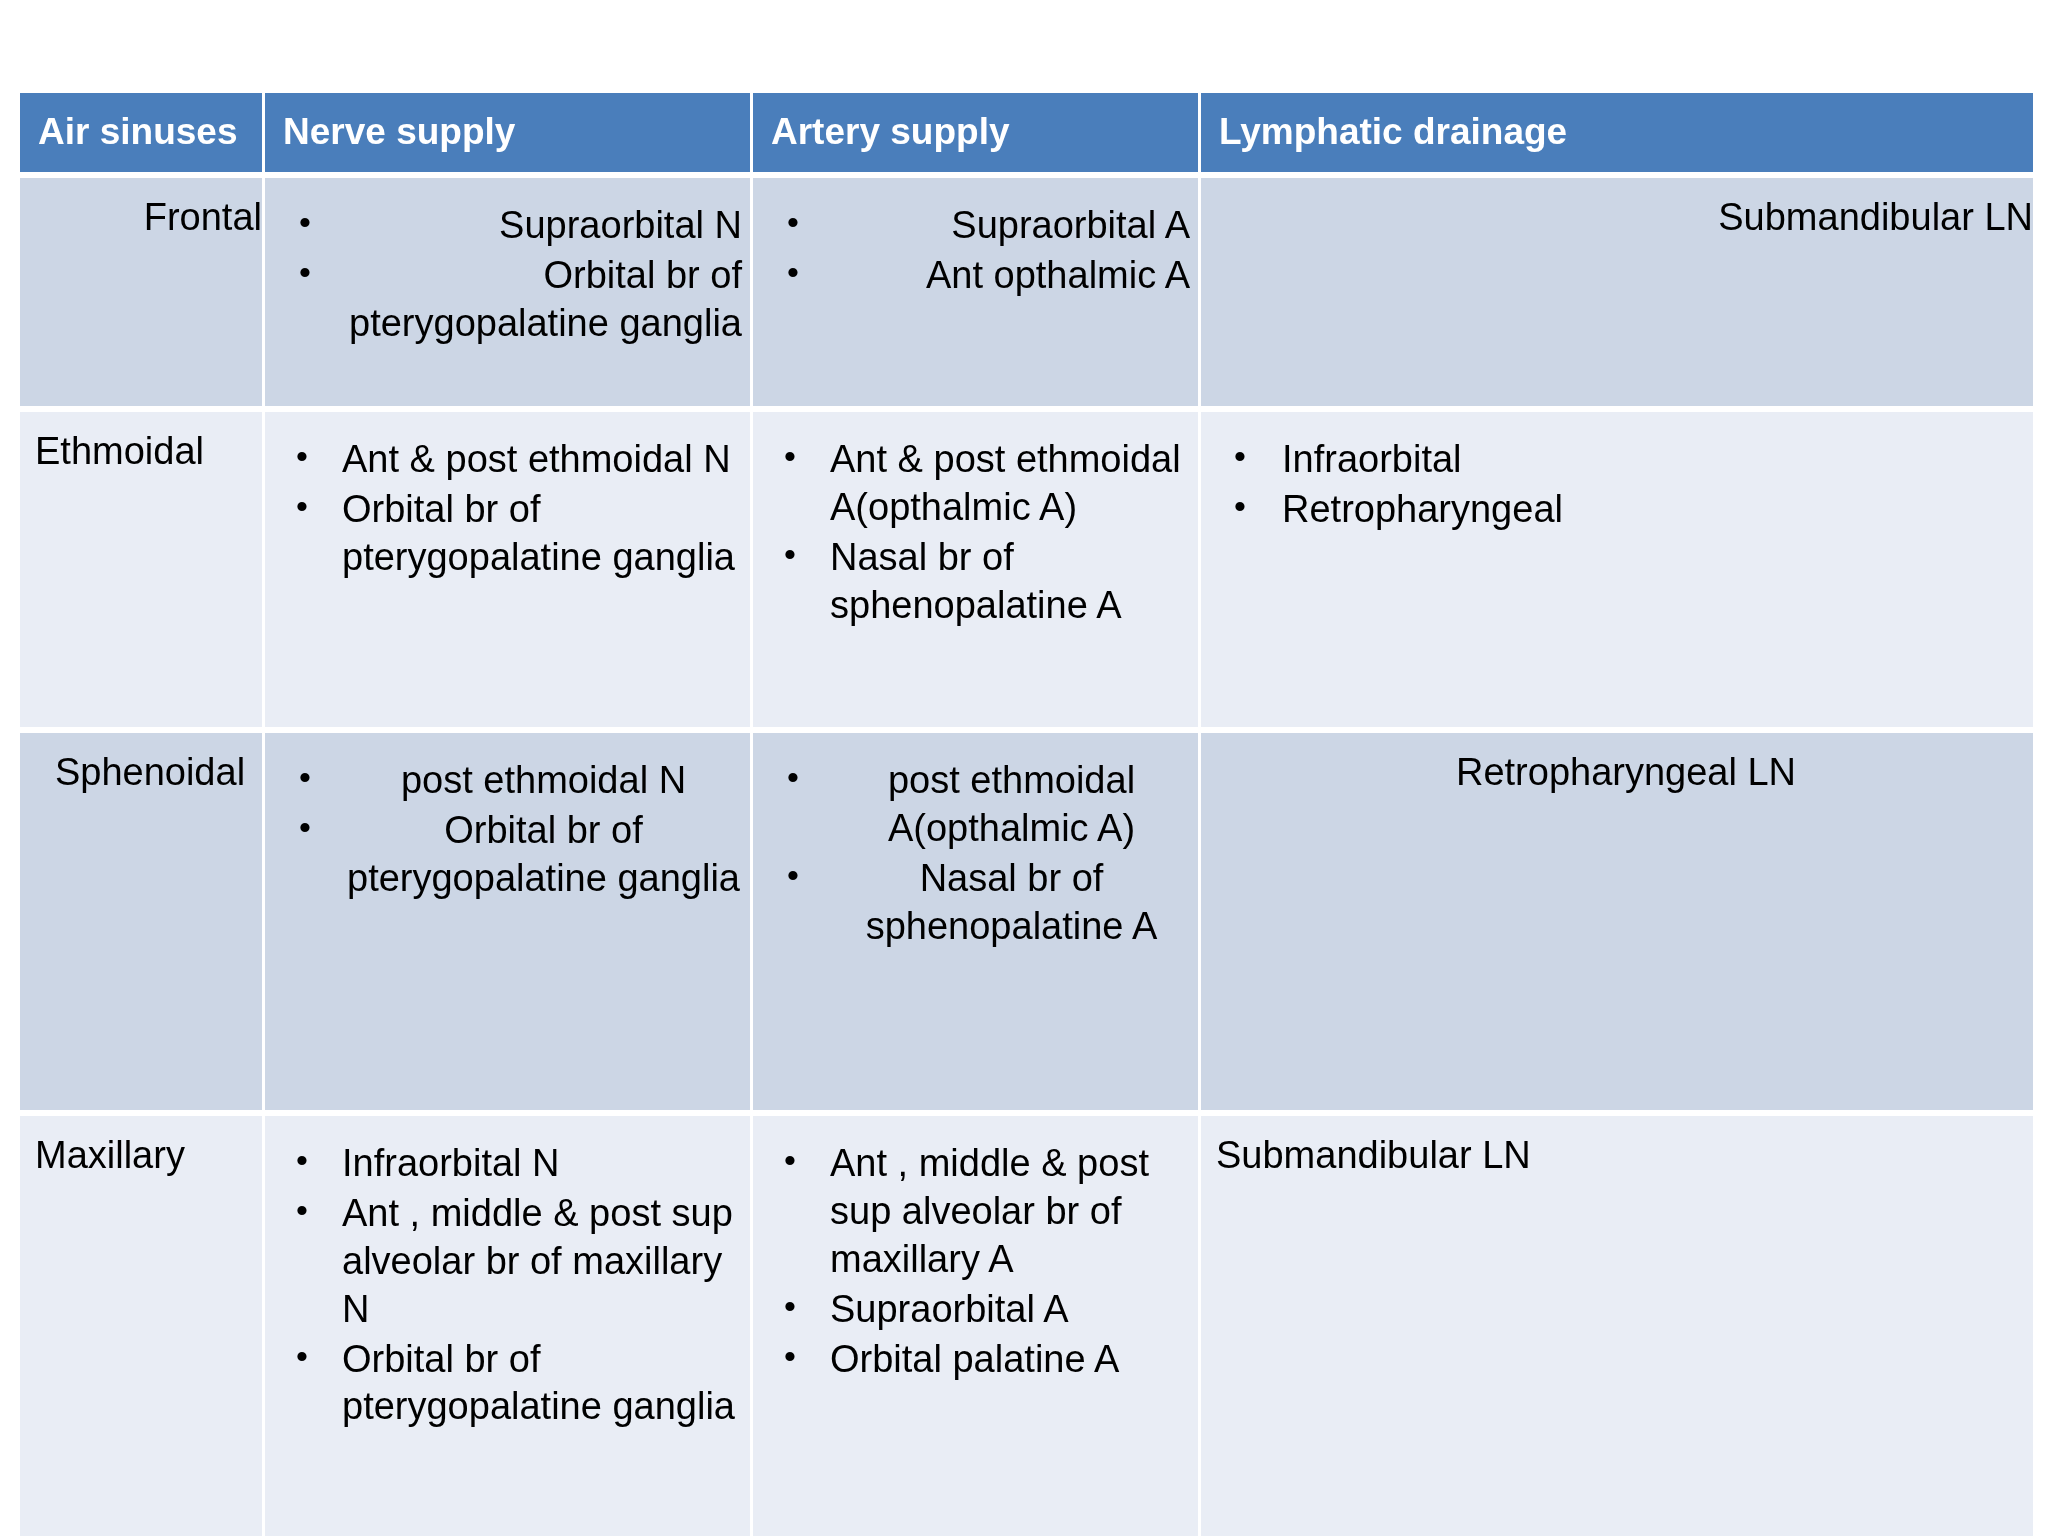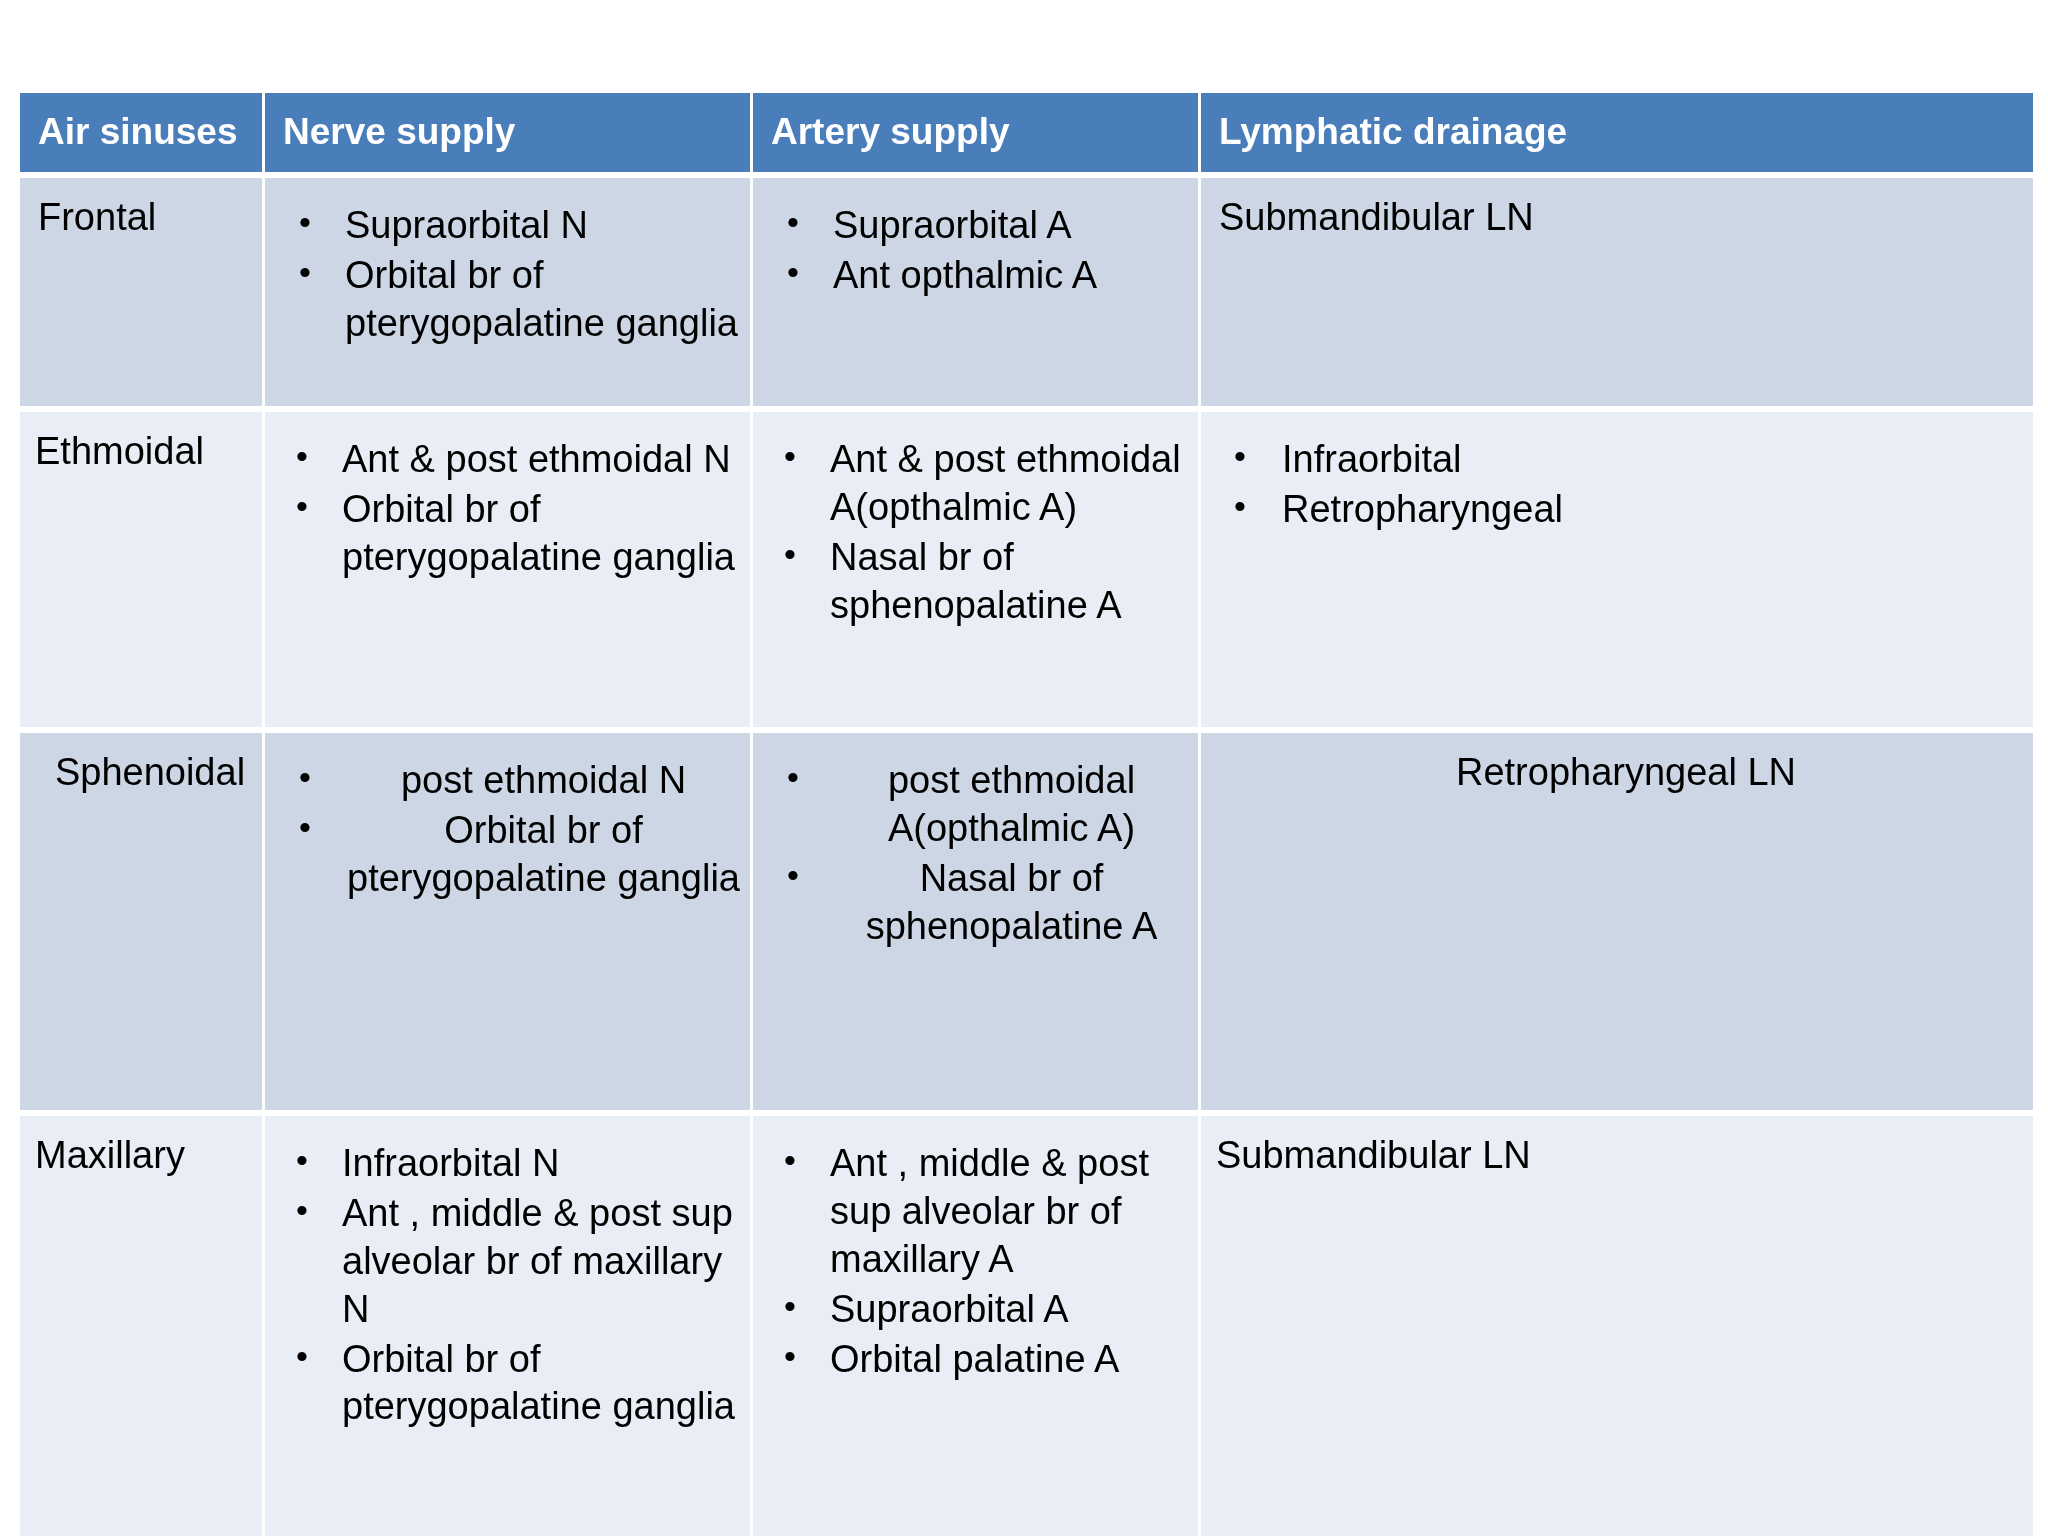--- a/index.html
+++ b/index.html
@@ -52,21 +52,21 @@
     font-size: 38px;
     color: #000000;
     padding: 16px 0 16px 18px;
     line-height: 1.26;
   }
 
   tbody tr.row-dark td { background: #ccd6e5; }
   tbody tr.row-light td { background: #e9edf5; padding-left: 15px; }
 
   
-  tr.r1 td { height: 196px; }
+  tr.r1 td { height: 196px; text-align: right; }
   tr.r2 td { height: 283px; }
   tr.r3 td { height: 345px; text-align: center; }
   tr.r4 td { height: 410px; }
 
   ul.bullets {
     margin: 8px;
     padding: 0;
     list-style: none;
   }
   ul.bullets > li {

